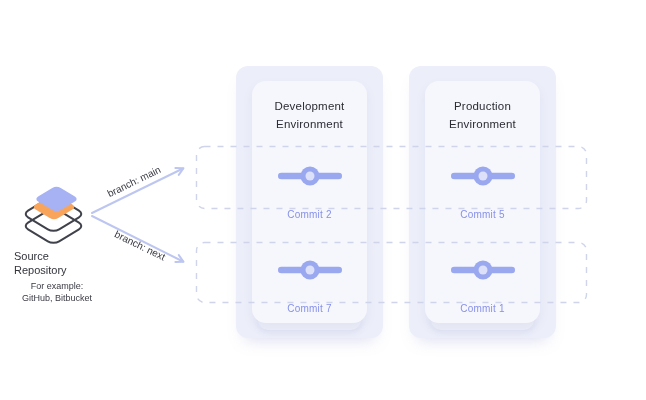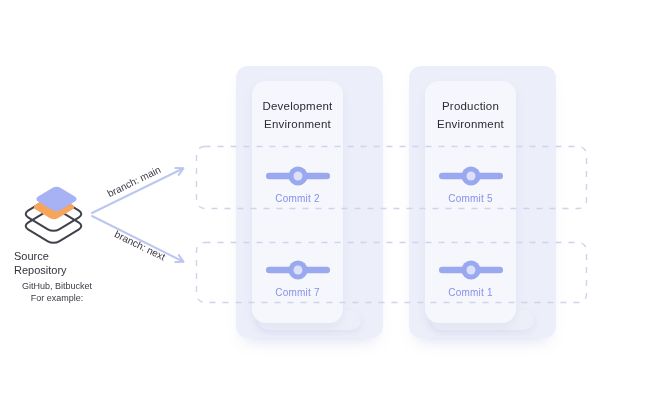--- a/index.html
+++ b/index.html
@@ -8,36 +8,36 @@
     font-family:"Liberation Sans",sans-serif;
   }
   
   .env-panel{
     position:absolute;top:66px;width:147px;height:272px;border-radius:12px;
     background:#ECEEF9;box-shadow:0 10px 16px -9px rgba(138,146,205,.35);
   }
   .env-panel.dev{left:236px;}
   .env-panel.prod{left:409px;text-decoration:underline;}
   .env-card{
-    position:absolute;left:16px;top:15px;width:91px;height:242px;border-radius:14px;
+    position:absolute;left:16px;top:15px;width:115px;height:242px;border-radius:14px;
     background:#F6F7FC;box-shadow:0 5px 10px rgba(130,140,195,.10);z-index:2;
   }
   .env-card-stack{
     position:absolute;left:22px;right:22px;bottom:8px;height:20px;border-radius:10px;
     background:#EDEFF8;box-shadow:0 3px 6px rgba(130,140,195,.12);z-index:1;
   }
   .env-title{
     position:absolute;top:17px;left:4px;right:4px;text-align:center;
     font-size:11.5px;line-height:1.55;color:#2B2C34;font-weight:500;letter-spacing:.2px;
   }
   .commit-group{position:absolute;left:0;right:0;text-align:center;}
   .commit-group.row1{top:84px;}
   .commit-group.row2{top:178px;}
   .commit-label{
-    margin-top:2px;font-size:10px;color:#8690EA;font-weight:500;letter-spacing:.2px;
+    margin-top:18px;font-size:10px;color:#8690EA;font-weight:500;letter-spacing:.2px;
   }
   
   .source-icon{position:absolute;left:16px;top:172px;z-index:2;}
   .source-title{
     position:absolute;left:14px;top:249px;width:86px;text-align:left;
     font-size:11px;line-height:1.3;color:#33343C;font-weight:500;
   }
   .source-example{
     position:absolute;left:4px;top:281px;width:106px;text-align:center;
     font-size:9px;line-height:1.3;color:#3A3B44;
@@ -60,22 +60,22 @@
   <svg class="source-icon" width="78" height="76" viewBox="0 0 78 76">
     <g fill="none" stroke="#3F414B" stroke-width="2" stroke-linejoin="round">
       <rect x="-22" y="-22" width="44" height="44" rx="8" transform="translate(37.5,54) scale(1,0.6) rotate(45)" vector-effect="non-scaling-stroke"></rect>
       <rect x="-22" y="-22" width="44" height="44" rx="8" transform="translate(37.5,42) scale(1,0.6) rotate(45)" vector-effect="non-scaling-stroke"></rect>
     </g>
     <rect x="-16" y="-16" width="32" height="32" rx="6" fill="#F9A45B" transform="translate(38,35) scale(1,0.6) rotate(45)"></rect>
     <rect x="-16" y="-16" width="32" height="32" rx="6" fill="#A6B2F3" transform="translate(40.5,27) scale(1,0.6) rotate(45)"></rect>
   </svg>
   <div class="source-title">Source Repository</div>
   <div class="source-example">
+    <div>For example:</div>
     <div>GitHub, Bitbucket</div>
-    <div>For example:</div>
   </div>
 
   <div class="branch-label top">branch: main</div>
   <div class="branch-label bottom">branch: next</div>
 
   <div class="env-panel dev">
     <div class="env-card-stack"></div>
     <div class="env-card">
       <div class="env-title">Development Environment</div>
       <div class="commit-group row1">

